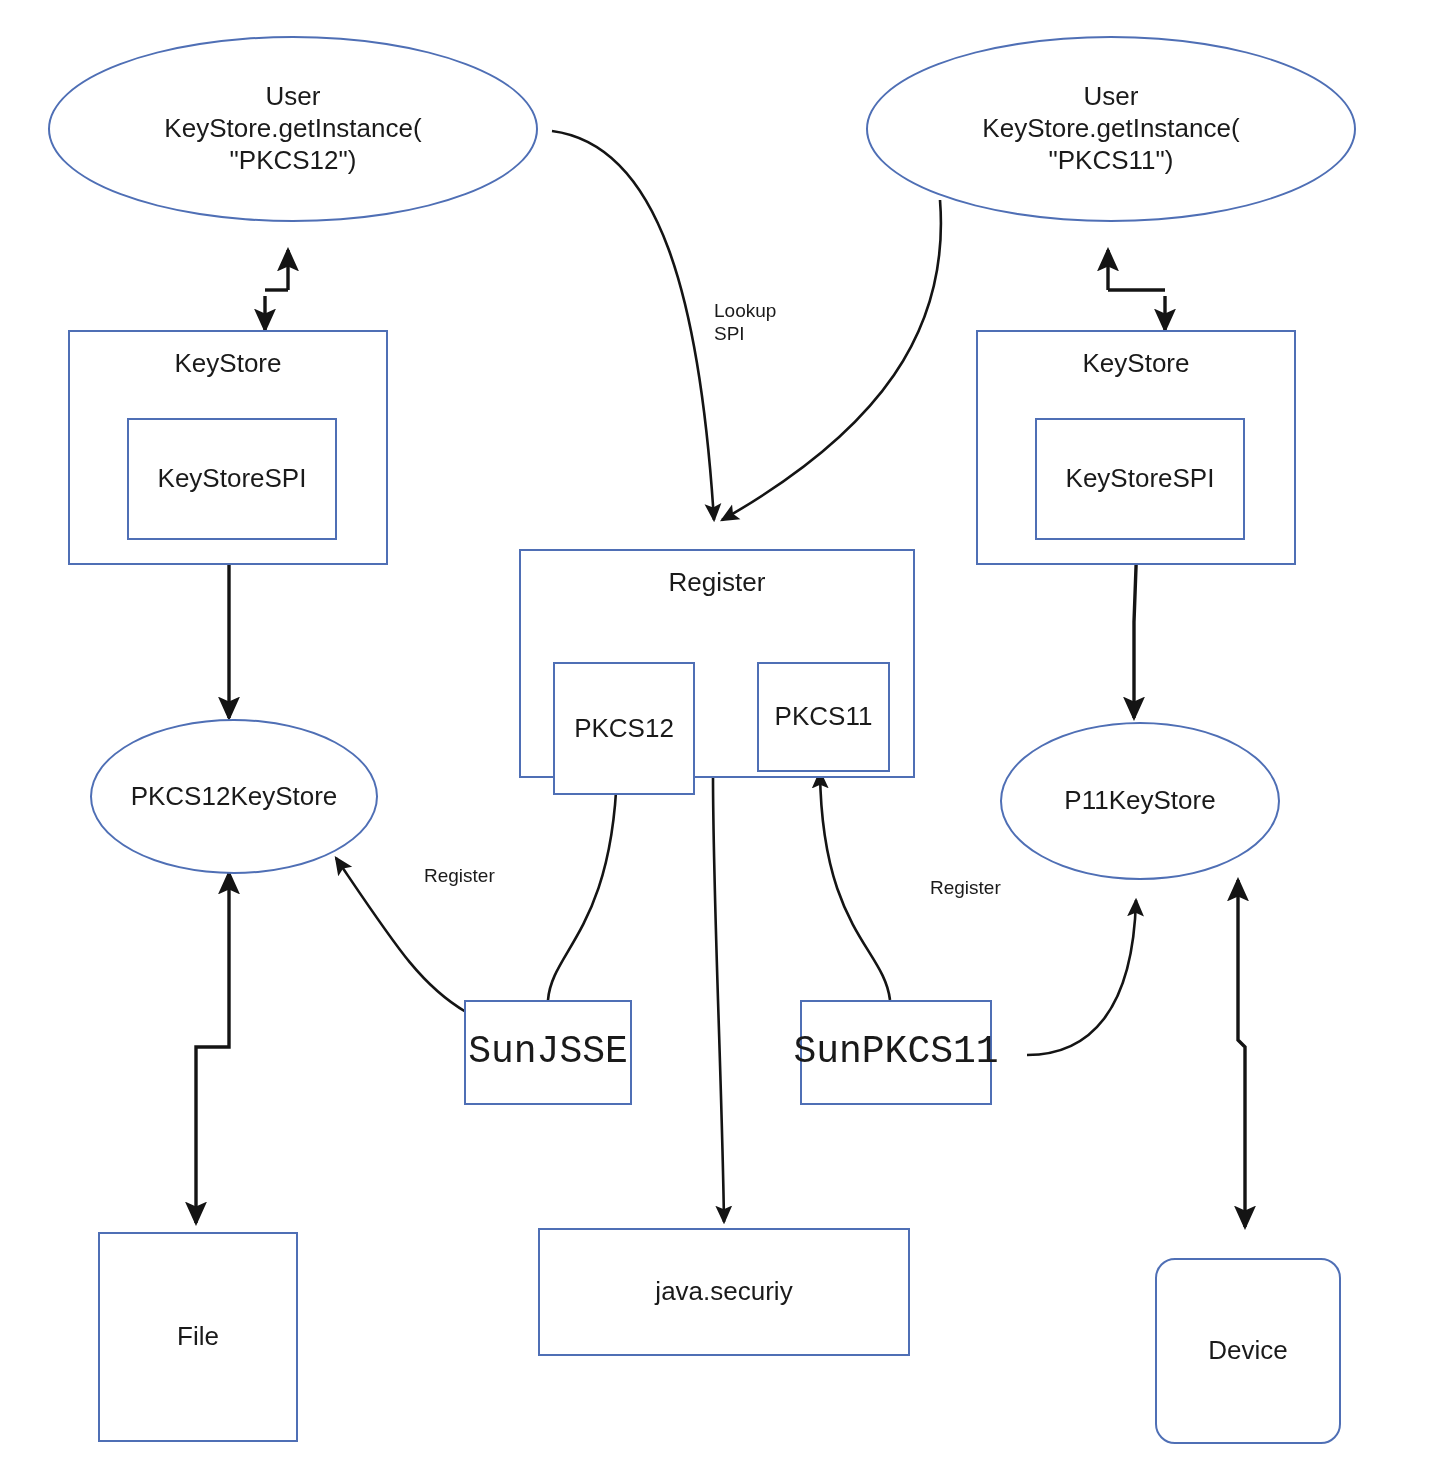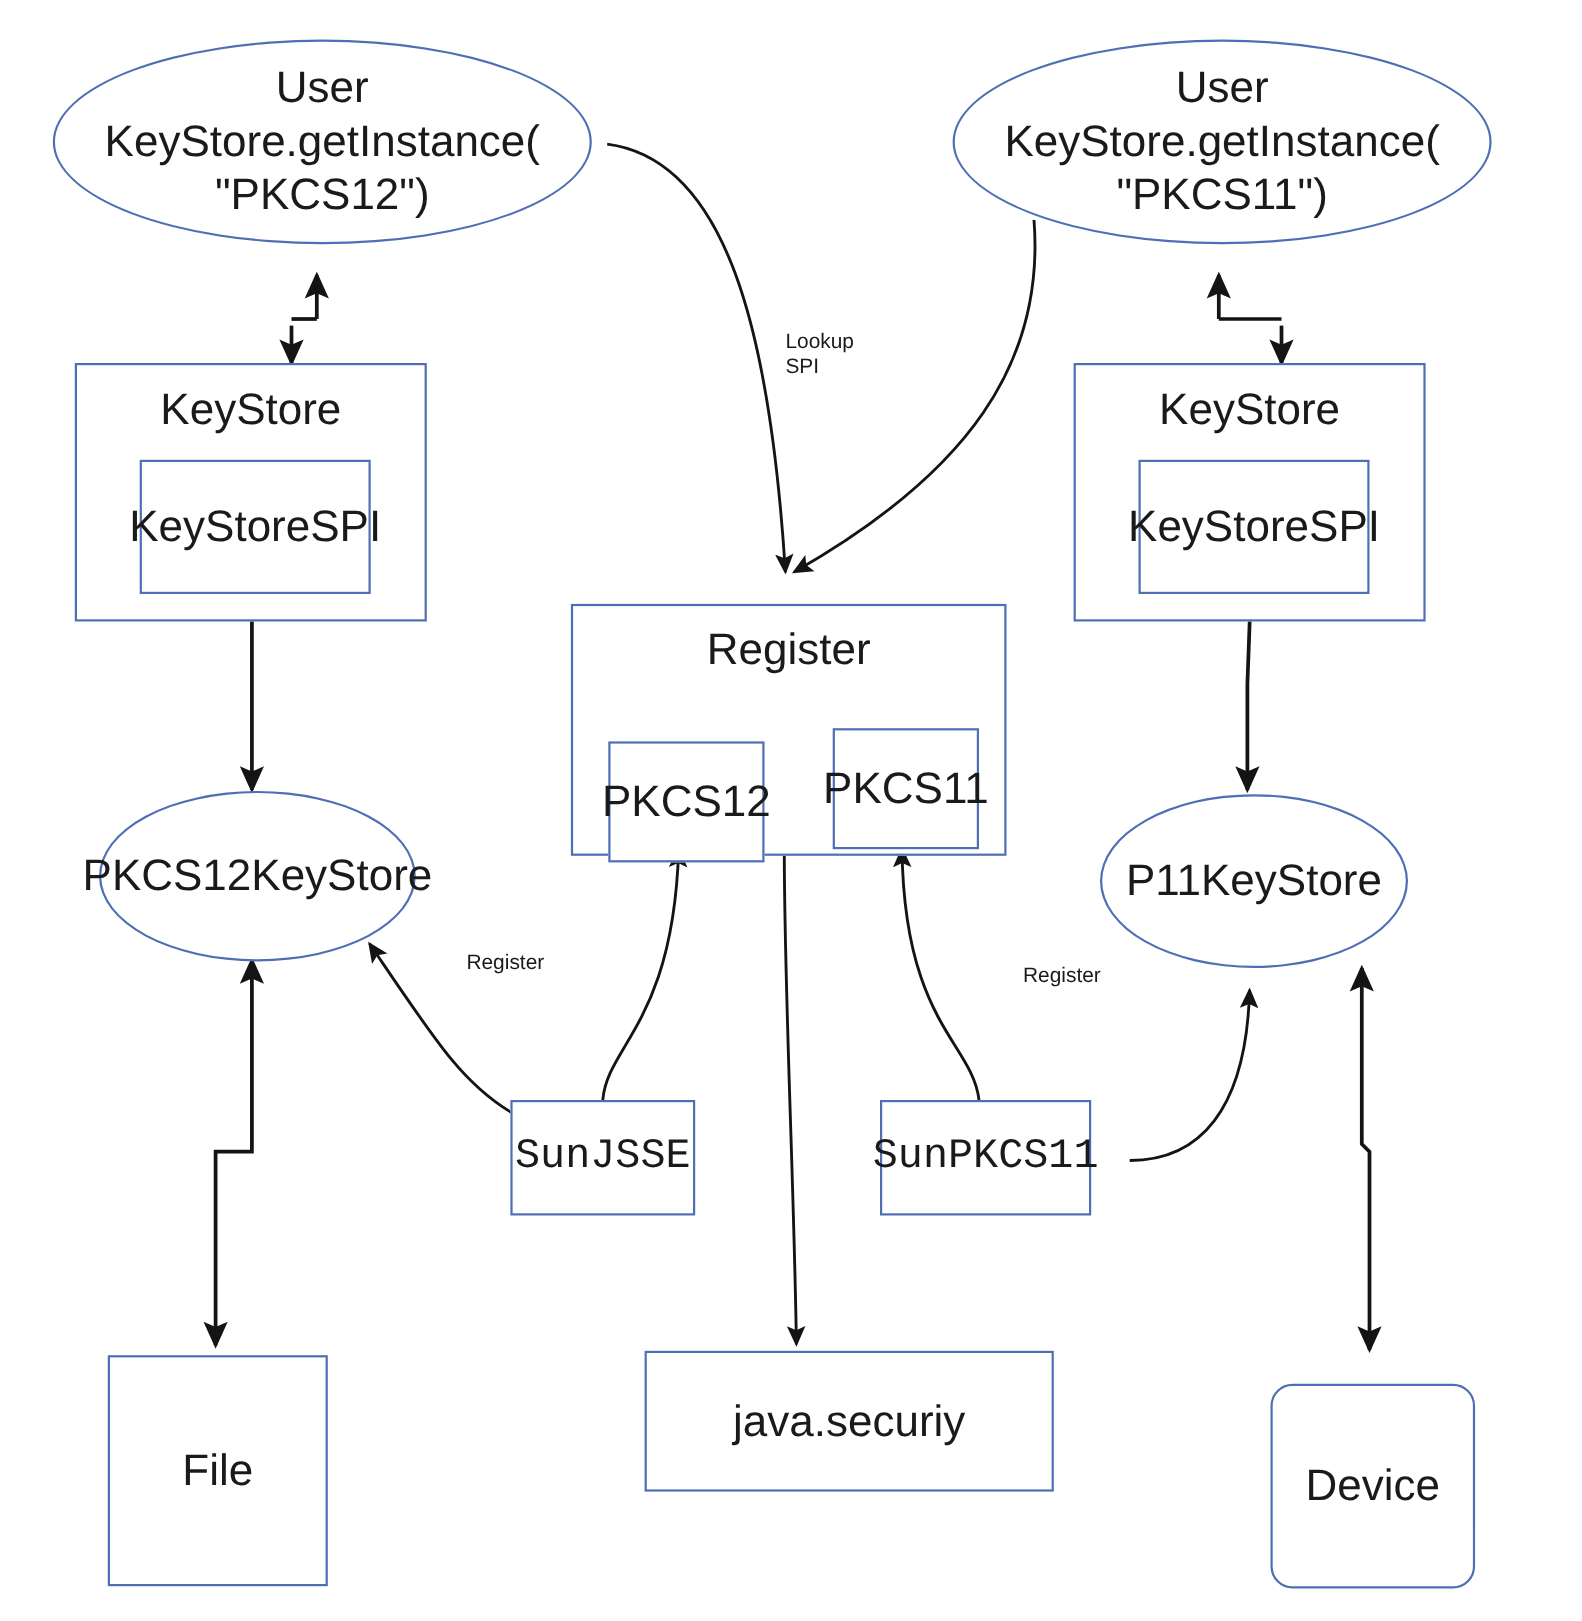--- a/index.html
+++ b/index.html
@@ -37,21 +37,21 @@
     border: 2px solid #4f6fb5;
     border-radius: 0;
   }
   .ellipse {
     border: 2px solid #4f6fb5;
     border-radius: 50%;
   }
   .lbl {
     line-height: 1.22;
     white-space: pre-line;
-    font-size: 40px;
+    font-size: 26px;
     color: #1a1a1a;
   }
   .lbl-top {
     align-items: flex-start;
     padding-top: 16px;
   }
   .mono .lbl {
     font-family: "Liberation Mono", "DejaVu Sans Mono", monospace;
     font-size: 38px;
   }
@@ -138,21 +138,21 @@
   </div>
 
   <div class="node box" style="left:1035px; top:418px; width:210px; height:122px;">
     <span class="lbl">KeyStoreSPI</span>
   </div>
 
   <div class="node box lbl-top" style="left:519px; top:549px; width:396px; height:229px;">
     <span class="lbl">Register</span>
   </div>
 
-  <div class="node box" style="left:553px; top:662px; width:142px; height:110px;margin-top:12px;">
+  <div class="node box" style="left:553px; top:662px; width:142px; height:133px;">
     <span class="lbl">PKCS12</span>
   </div>
 
   <div class="node box" style="left:757px; top:662px; width:133px; height:110px;">
     <span class="lbl">PKCS11</span>
   </div>
 
   <div class="node ellipse" style="left:90px; top:719px; width:288px; height:155px;">
     <span class="lbl">PKCS12KeyStore</span>
   </div>
@@ -162,21 +162,21 @@
   </div>
 
   <div class="node box mono" style="left:464px; top:1000px; width:168px; height:105px;">
     <span class="lbl">SunJSSE</span>
   </div>
 
   <div class="node box mono" style="left:800px; top:1000px; width:192px; height:105px;">
     <span class="lbl">SunPKCS11</span>
   </div>
 
-  <div class="node box" style="left:538px; top:1228px; width:372px; height:128px;margin-left:48px;">
+  <div class="node box" style="left:538px; top:1228px; width:372px; height:128px;">
     <span class="lbl">java.securiy</span>
   </div>
 
   <div class="node box" style="left:98px; top:1232px; width:200px; height:210px;">
     <span class="lbl">File</span>
   </div>
 
   <div class="node box" style="left:1155px; top:1258px; width:186px; height:186px;border-radius:20px;">
     <span class="lbl">Device</span>
   </div>

